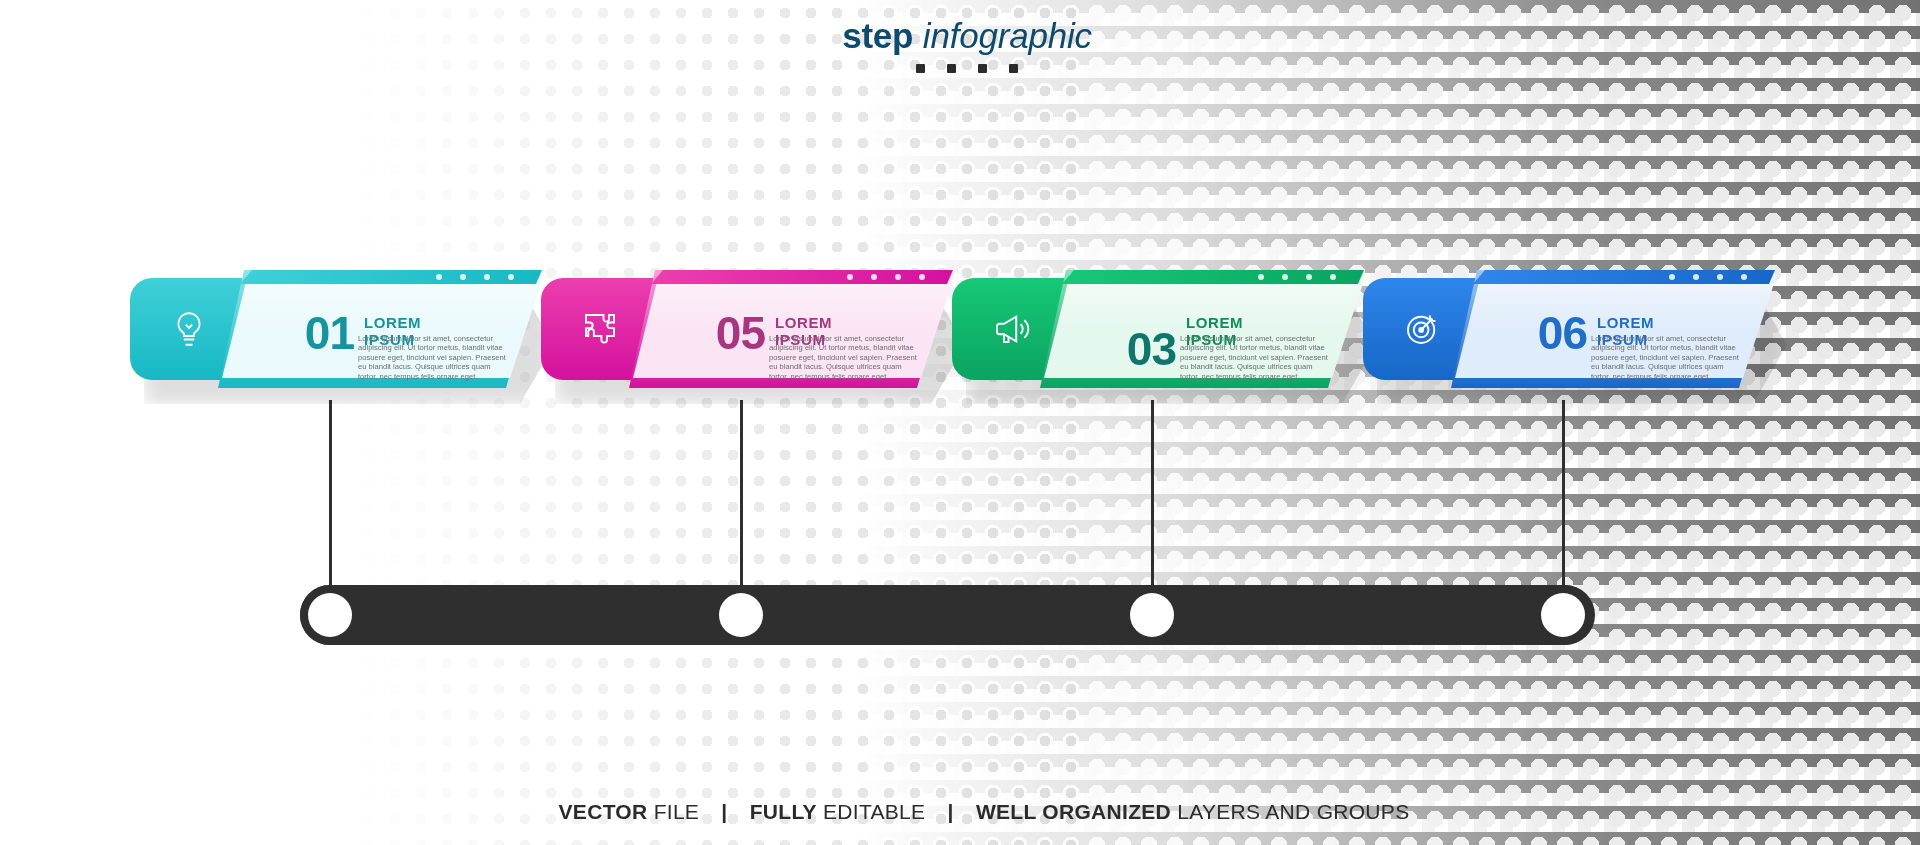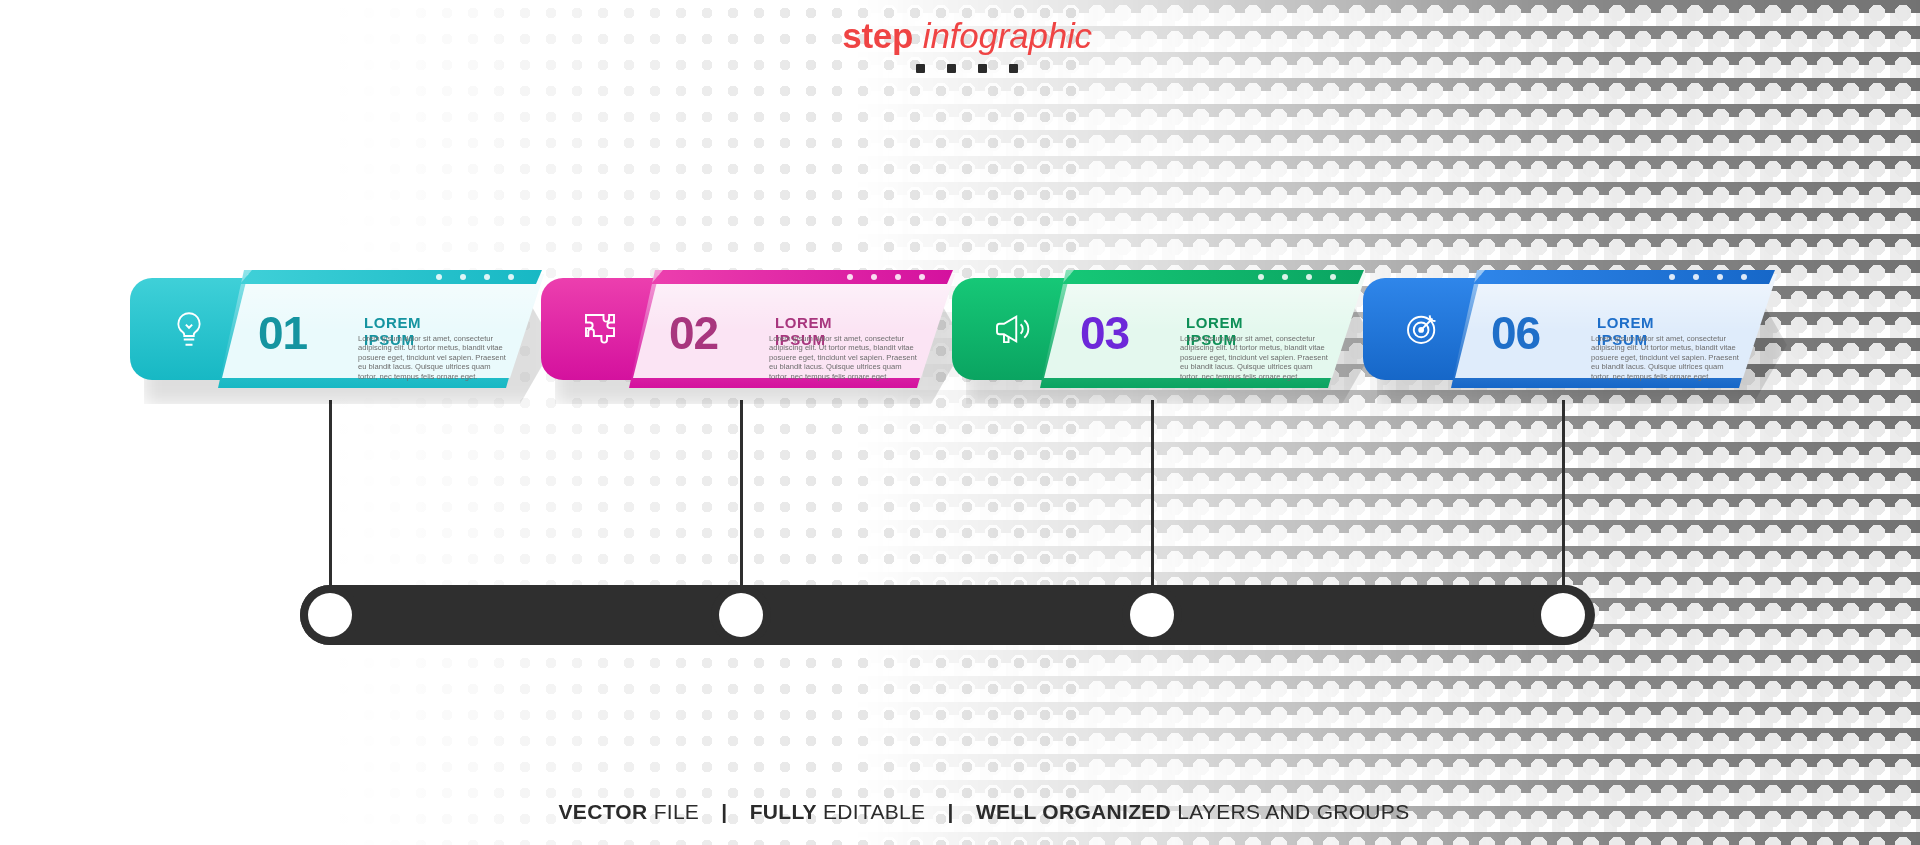--- a/index.html
+++ b/index.html
@@ -37,21 +37,21 @@
     position:absolute;left:0;top:0;width:520px;height:845px;
     background:linear-gradient(to right,#fff 40%, rgba(255,255,255,0) 100%);
   }
 
   
   .title-wrap{
     position:absolute;left:812px;top:16px;width:310px;text-align:center;
     z-index:5;
   }
   .title{
-    font-size:35px;line-height:40px;color:#ef4444;letter-spacing:-.2px;
+    font-size:35px;line-height:40px;color:#0c4a6e;letter-spacing:-.2px;
     white-space:nowrap;
   }
   .title b{font-weight:bold;}
   .title i{font-style:italic;font-weight:normal;}
   .title-dots{
     margin-top:8px;display:flex;justify-content:center;gap:22px;
   }
   .title-dots span{width:9px;height:9px;background:#2b2b2b;border-radius:1px;display:block;}
 
   
@@ -99,21 +99,21 @@
     clip-path:polygon(26px 0, 100% 0, calc(100% - 34px) 100%, 0 100%);
   }
   .topbar{
     position:absolute;left:110px;top:0;width:302px;height:14px;
     clip-path:polygon(12px 0, 100% 0, calc(100% - 6px) 100%, 0 100%);
     display:flex;align-items:center;justify-content:flex-end;gap:18px;
     padding-right:28px;box-sizing:border-box;
   }
   .topbar i{width:6px;height:6px;border-radius:50%;background:rgba(255,255,255,.85);display:block;}
   .num{
-    position:absolute;left:128px;top:40px;width:96px;text-align:left;
+    position:absolute;left:128px;top:40px;width:96px;text-align:right;
     font-size:46px;font-weight:bold;letter-spacing:-1px;line-height:46px;
   }
   .ttl{
     position:absolute;left:228px;top:44px;font-size:15px;font-weight:bold;
     letter-spacing:.6px;
     margin-left:6px;
   }
   .desc{
     position:absolute;left:228px;top:64px;width:152px;
     font-size:7.6px;line-height:9.4px;color:#6d6d6d;
@@ -193,21 +193,21 @@
   <div class="body-base" style="background:linear-gradient(to bottom,#f4a3d9 0%,#d4119e 100%);"></div>
   <div class="body-panel" style="left:92px;top:4px;height:104px;background:#fbe4f4;">
     <div class="sheen"></div>
   </div>
   <div class="topbar" style="background:linear-gradient(to right,#ec3fae,#d4119e);">
     <i></i>
       <i></i>
       <i></i>
       <i></i>
   </div>
-  <div class="num" style="color:#a8367e;">02</div>
+  <div class="num" style="color:#a8367e;">05</div>
   <div class="ttl" style="color:#a8367e;">LOREM IPSUM</div>
   <div class="desc">Lorem ipsum dolor sit amet, consectetur adipiscing elit. Ut tortor metus, blandit vitae posuere eget, tincidunt vel sapien. Praesent eu blandit lacus. Quisque ultrices quam tortor, nec tempus felis ornare eget.</div>
 </div>
 
 <div class="card" style="left:952px;">
   <div class="card-shadow" style="width:410px;"></div>
   <div class="icon-tab" style="background:linear-gradient(to bottom,#16c877,#0aa461);">
     <svg class="icon-svg" viewBox="0 0 24 24" fill="none" stroke="#ffffff" stroke-width="1.1">
       <path d="M4 10.5v3a1.5 1.5 0 0 0 1.5 1.5H8l7 4V5l-7 4H5.5A1.5 1.5 0 0 0 4 10.5z"></path>
       <path d="M17.5 9.3a3.6 3.6 0 0 1 0 5.4M19.6 7a6.6 6.6 0 0 1 0 10"></path>
@@ -217,21 +217,21 @@
   <div class="body-base" style="background:linear-gradient(to bottom,#87e3b9 0%,#0aa461 100%);"></div>
   <div class="body-panel" style="left:92px;top:4px;height:104px;background:#e4f8ee;">
     <div class="sheen"></div>
   </div>
   <div class="topbar" style="background:linear-gradient(to right,#16c877,#0aa461);">
     <i></i>
       <i></i>
       <i></i>
       <i></i>
   </div>
-  <div class="num" style="color:#6d28d9;">03</div>
+  <div class="num" style="color:#0f766e;margin-top:16px;">03</div>
   <div class="ttl" style="color:#0e8f57;">LOREM IPSUM</div>
   <div class="desc">Lorem ipsum dolor sit amet, consectetur adipiscing elit. Ut tortor metus, blandit vitae posuere eget, tincidunt vel sapien. Praesent eu blandit lacus. Quisque ultrices quam tortor, nec tempus felis ornare eget.</div>
 </div>
 
 <div class="card" style="left:1363px;">
   <div class="card-shadow" style="width:410px;"></div>
   <div class="icon-tab" style="background:linear-gradient(to bottom,#2f86ea,#1667c8);">
     <svg class="icon-svg" viewBox="0 0 24 24" fill="none" stroke="#ffffff" stroke-width="1.1">
       <circle cx="11.5" cy="12.5" r="7.5"></circle>
       <circle cx="11.5" cy="12.5" r="4.2"></circle>

